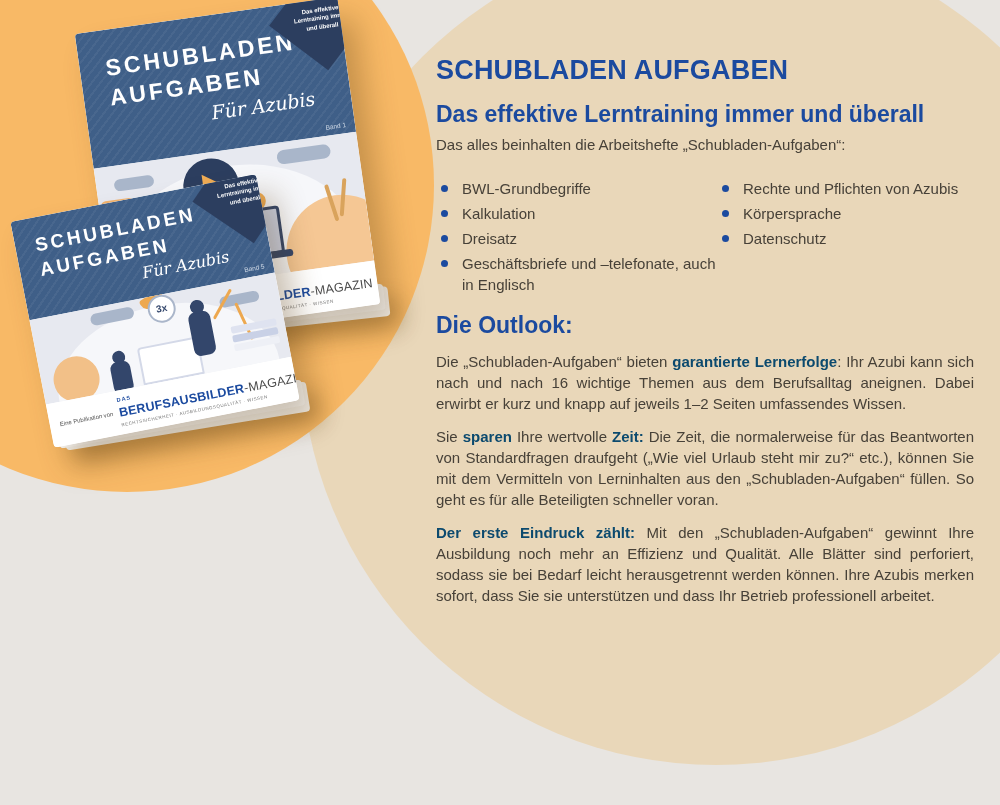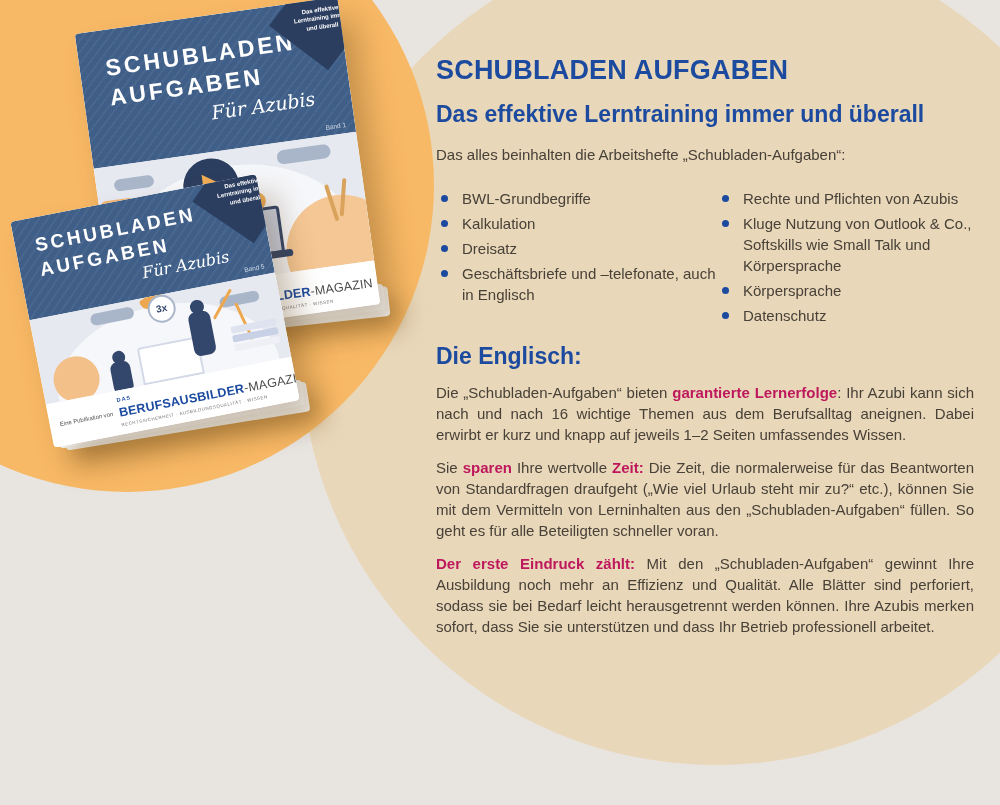--- a/index.html
+++ b/index.html
@@ -102,33 +102,33 @@
   .logo .suffix{font-size:12.5px;color:#4a4a4a;font-weight:400;letter-spacing:.2px;}
   .logo .tagline{font-size:4.5px;color:#777;letter-spacing:.5px;margin-top:2px;white-space:nowrap;}
   
   .content{
     position:absolute;left:436px;top:55px;width:538px;z-index:5;color:#474138;
   }
   .t-blue{color:#1b4a9f;font-weight:bold;margin:0;}
   .h-main{font-size:27px;letter-spacing:.2px;}
   .h-sub{font-size:23px;margin-top:15px;}
   .h-pack{font-size:23px;margin-top:17px;}
-  .intro{font-size:15px;margin:18px 0 0;}
+  .intro{font-size:15px;margin:8px 0 0;}
   .lists{display:flex;margin-top:25px;}
   .col-l{width:281px;}
   .col-r{width:257px;}
   ul.blt{list-style:none;margin:0;padding:0;}
   ul.blt li{position:relative;padding-left:26px;font-size:15px;line-height:21px;margin-bottom:4px;}
   ul.blt li:before{
     content:"";position:absolute;left:5px;top:7px;width:7px;height:7px;
     border-radius:50%;background:#1b4a9f;
   }
   .h-adv{font-size:23px;margin-top:13px;}
   p.body{font-size:15px;line-height:21px;text-align:justify;margin:12px 0 0;}
-  p.body b{color:#be185d;margin-top:12px;}
+  p.body b{color:#0c4a6e;margin-top:12px;}
 </style>
 </head>
 <body>
 
 <div class="circle-beige"></div>
 <div class="circle-orange"></div>
 
 <div class="mag" id="mag1">
   <div class="stack s1"></div>
   <div class="stack s2"></div>
@@ -226,23 +226,22 @@
       <ul class="blt">
           <li>BWL-Grundbegriffe</li>
           <li>Kalkulation</li>
           <li>Dreisatz</li>
           <li>Geschäftsbriefe und –telefonate, auch in Englisch</li>
         </ul>
     </div>
     <div class="col-r">
       <ul class="blt">
           <li>Rechte und Pflichten von Azubis</li>
-          <li>Kluge Nutzung von Outlook &amp; Co., Softskills wie Small Talk und Körpersprache</li>
           <li>Körpersprache</li>
           <li>Datenschutz</li>
         </ul>
     </div>
   </div>
-  <h2 class="t-blue h-adv">Die Englisch:</h2>
+  <h2 class="t-blue h-adv">Die Outlook:</h2>
   <p class="body"><span>Die „Schubladen-Aufgaben“ bieten </span><b>garantierte Lernerfolge</b><span>: Ihr Azubi kann sich nach und nach 16 wichtige Themen aus dem Berufsalltag aneignen. Dabei erwirbt er kurz und knapp auf jeweils 1–2 Seiten umfassendes Wissen.</span></p>
   <p class="body"><span>Sie </span><b>sparen</b><span> Ihre wertvolle </span><b>Zeit:</b><span> Die Zeit, die normalerweise für das Beantworten von Standardfragen draufgeht („Wie viel Urlaub steht mir zu?“ etc.), können Sie mit dem Vermitteln von Lerninhalten aus den „Schubladen-Aufgaben“ füllen. So geht es für alle Beteiligten schneller voran.</span></p>
   <p class="body"><b>Der erste Eindruck zählt:</b><span> Mit den „Schubladen-Aufgaben“ gewinnt Ihre Ausbildung noch mehr an Effizienz und Qualität. Alle Blätter sind perforiert, sodass sie bei Bedarf leicht herausgetrennt werden können. Ihre Azubis merken sofort, dass Sie sie unterstützen und dass Ihr Betrieb professionell arbeitet.</span></p>
 </div>
 
 </body></html>

